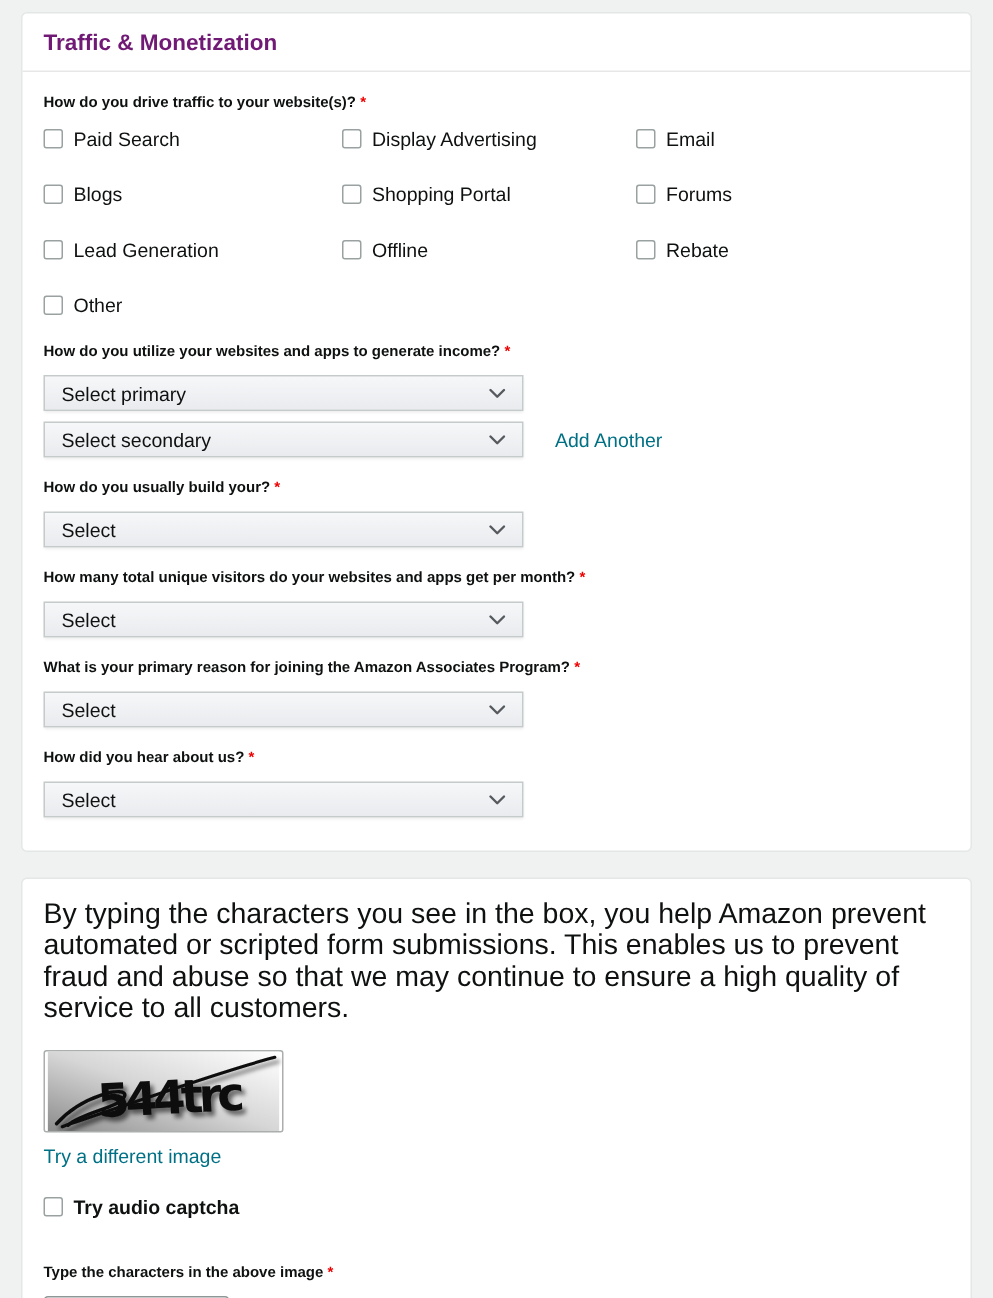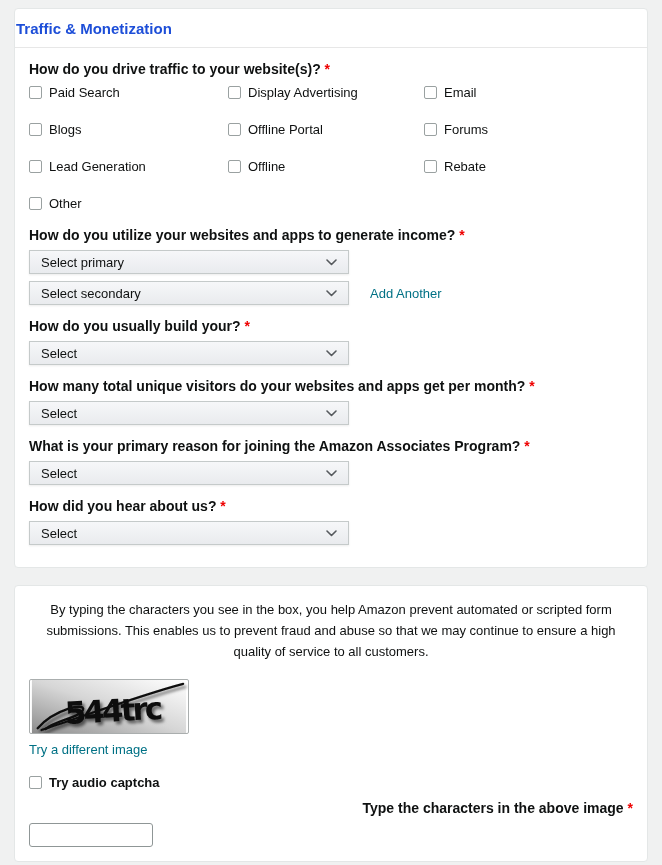--- a/index.html
+++ b/index.html
@@ -13,30 +13,30 @@
   .page { padding: 8px 14px 10px; min-height: 865px; }
 
   .card {
     background: #ffffff;
     border: 1px solid #e4e7e7;
     border-radius: 4px;
   }
   .card + .card { margin-top: 17px; }
 
   .card-header {
-    padding: 11px 1px 10px;
+    padding: 11px 14px 10px;
     border-bottom: 1px solid #e7e7e7;
-    color: #1d4ed8;
+    color: #701a75;
     font-size: 15px;
     font-weight: bold;
   }
   .card-body { padding: 13px 14px 14px; }
 
   .q-label {
-    font-size: 14px;
+    font-size: 10px;
     font-weight: bold;
     line-height: 16px;
     margin-bottom: 7px;
     display: block;
   }
   .req { color: #ee0000; font-weight: bold; }
 
   .question { margin-bottom: 13px; }
   .question.cb-question { margin-bottom: 15px; }
 
@@ -84,42 +84,41 @@
   .link {
     color: #007185;
     font-size: 13px;
     text-decoration: none;
     cursor: pointer;
   }
   .add-another { margin-left: 21px; }
 
   
   .captcha-desc {
-    font-size: 13px;
+    font-size: 19px;
     line-height: 21px;
     margin-bottom: 17px;
     max-width: 618px;
-    text-align: center;
   }
   .captcha-svg {
     display: block;
     border: 1px solid #aaaeae;
     border-radius: 2px;
   }
   .try-link { display: inline-block; margin-top: 8px; }
   .audio-row {
     margin-top: 17px;
     display: flex;
     align-items: center;
     gap: 7px;
     font-size: 13px;
     font-weight: bold;
     cursor: pointer;
   }
-  .type-label { margin-top: 10px; text-align: right; }
+  .type-label { margin-top: 29px; }
   .captcha-input {
     display: block;
     margin-top: 2px;
     width: 124px;
     height: 24px;
     border: 1px solid #8f9696;
     border-radius: 3px;
     font-size: 13px;
     padding: 0 6px;
     font-family: "Liberation Sans", sans-serif;
@@ -148,21 +147,21 @@
           <label class="cb-item">
               <input type="checkbox" class="cb" style="">
               <span class="cb-text">Email</span>
             </label>
           <label class="cb-item">
               <input type="checkbox" class="cb" style="">
               <span class="cb-text">Blogs</span>
             </label>
           <label class="cb-item">
               <input type="checkbox" class="cb" style="">
-              <span class="cb-text">Offline Portal</span>
+              <span class="cb-text">Shopping Portal</span>
             </label>
           <label class="cb-item">
               <input type="checkbox" class="cb" style="">
               <span class="cb-text">Forums</span>
             </label>
           <label class="cb-item">
               <input type="checkbox" class="cb" style="">
               <span class="cb-text">Lead Generation</span>
             </label>
           <label class="cb-item">

